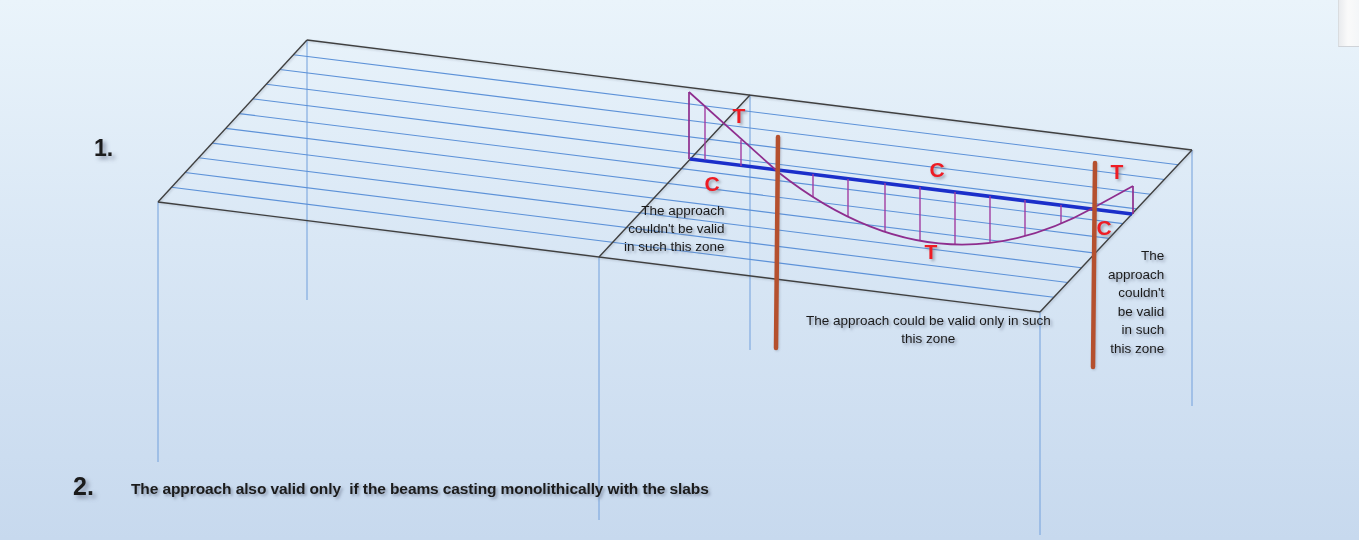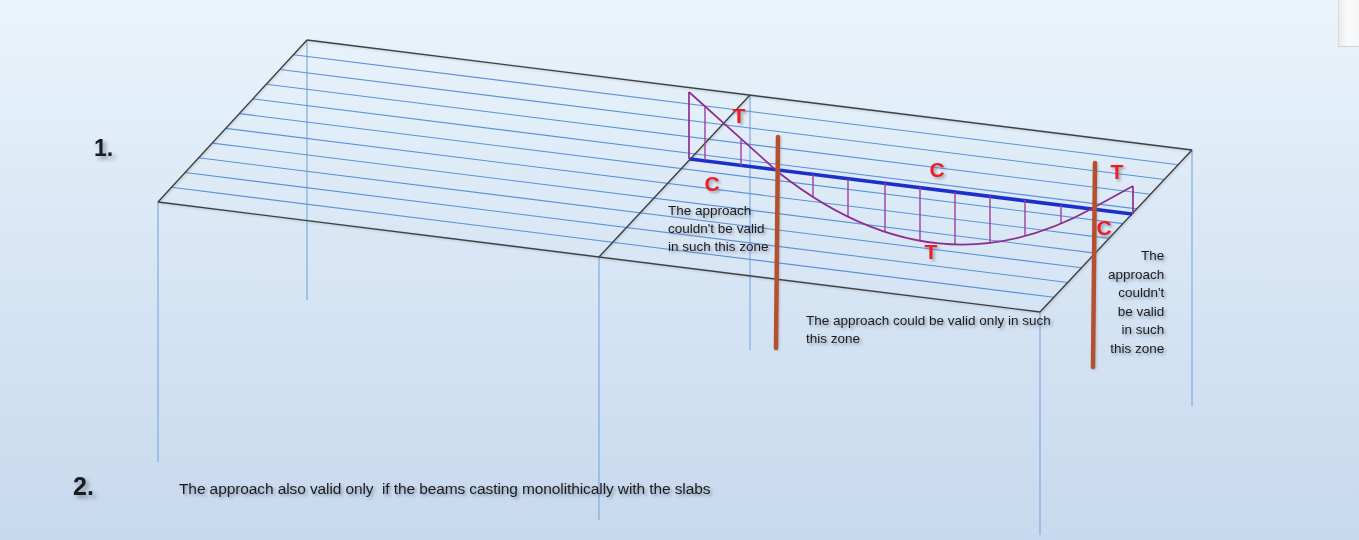--- a/index.html
+++ b/index.html
@@ -28,21 +28,21 @@
   .txt{
     position:absolute;
     color:var(--text);
     white-space:pre-wrap;
     text-shadow:2px 2px 3px rgba(120,132,155,0.75);
   }
   .ann{font-size:13.5px;line-height:18px;}
   .ann-right{line-height:18.5px;text-align:right;}
   .num{font-weight:bold;font-size:23px;text-shadow:3px 3px 4px rgba(105,115,140,0.7);}
   .num2{font-size:25px;}
-  .statement{font-weight:normal;font-size:15.5px;letter-spacing:-0.1px;margin-left:48px;}
+  .statement{font-weight:bold;font-size:15.5px;letter-spacing:-0.1px;}
   .stress{
     position:absolute;
     transform:translate(-50%,-50%);
     font-weight:bold;font-size:21px;
     color:var(--stress-label);
     text-shadow:2px 2px 3px rgba(110,115,130,0.6);
   }
   .scroll-strip{
     position:absolute;left:1338px;top:0;width:21px;height:47px;
     background:linear-gradient(90deg,#e9ebee,var(--scroll-strip) 45%,#f4f6f8);
@@ -127,24 +127,24 @@
   <div class="txt num" style="left:94px;top:135px;">1.</div>
   <div class="txt num num2" style="left:73px;top:472px;">2.</div>
 
   <div class="stress" style="left:739px;top:116px;">T</div>
   <div class="stress" style="left:712px;top:184px;">C</div>
   <div class="stress" style="left:937px;top:170px;">C</div>
   <div class="stress" style="left:931px;top:252px;">T</div>
   <div class="stress" style="left:1117px;top:172px;">T</div>
   <div class="stress" style="left:1104px;top:228px;">C</div>
 
-  <div class="txt ann" style="left:668px;top:202px;">The approach
+  <div class="txt ann" style="left:624px;top:202px;text-align:right;">The approach
 couldn't be valid
 in such this zone</div>
-  <div class="txt ann" style="left:806px;top:312px;">The approach could be valid only in such
+  <div class="txt ann" style="left:806px;top:312px;text-align:center;">The approach could be valid only in such
 this zone</div>
   <div class="txt ann ann-right" style="left:1108px;top:247px;">The
 approach
 couldn't
 be valid
 in such
 this zone</div>
 
   <div class="txt statement" style="left:131px;top:480px;">The approach also valid only  if the beams casting monolithically with the slabs</div>
 

